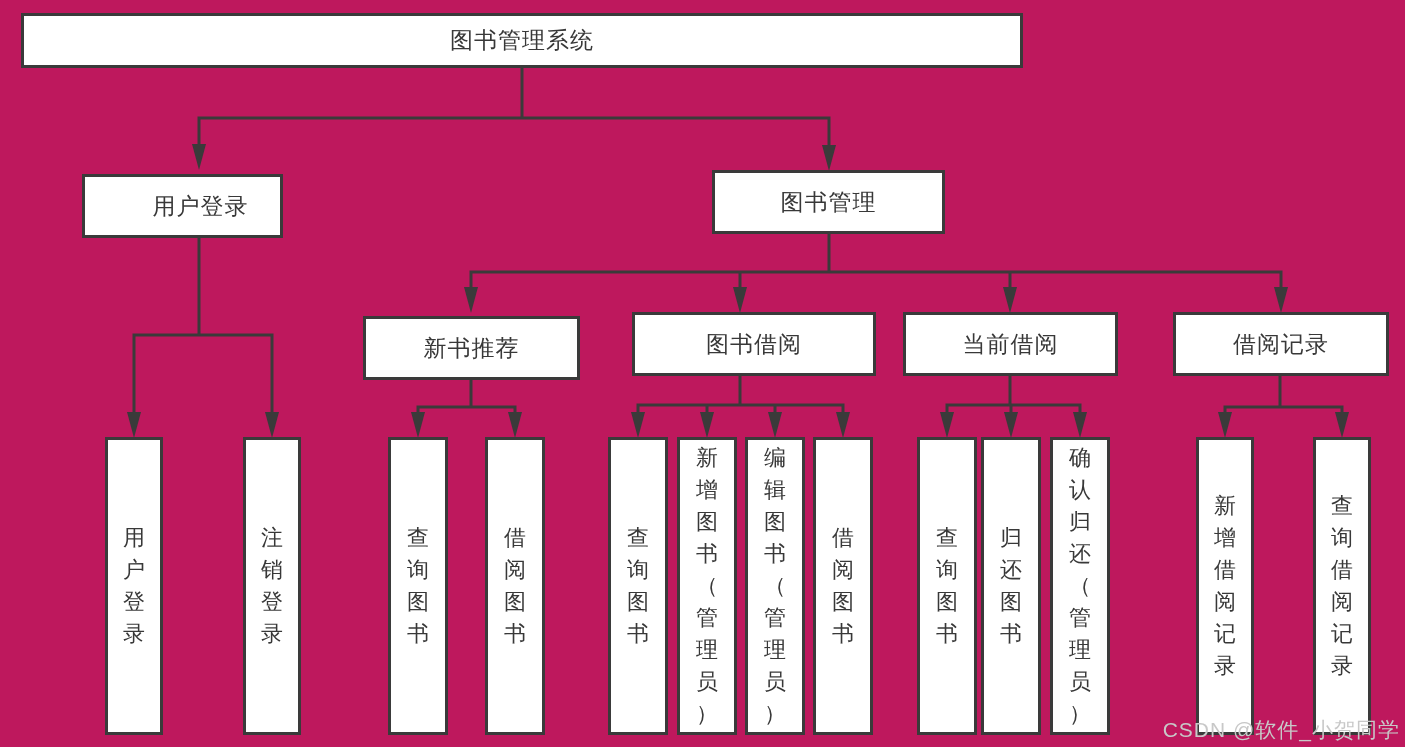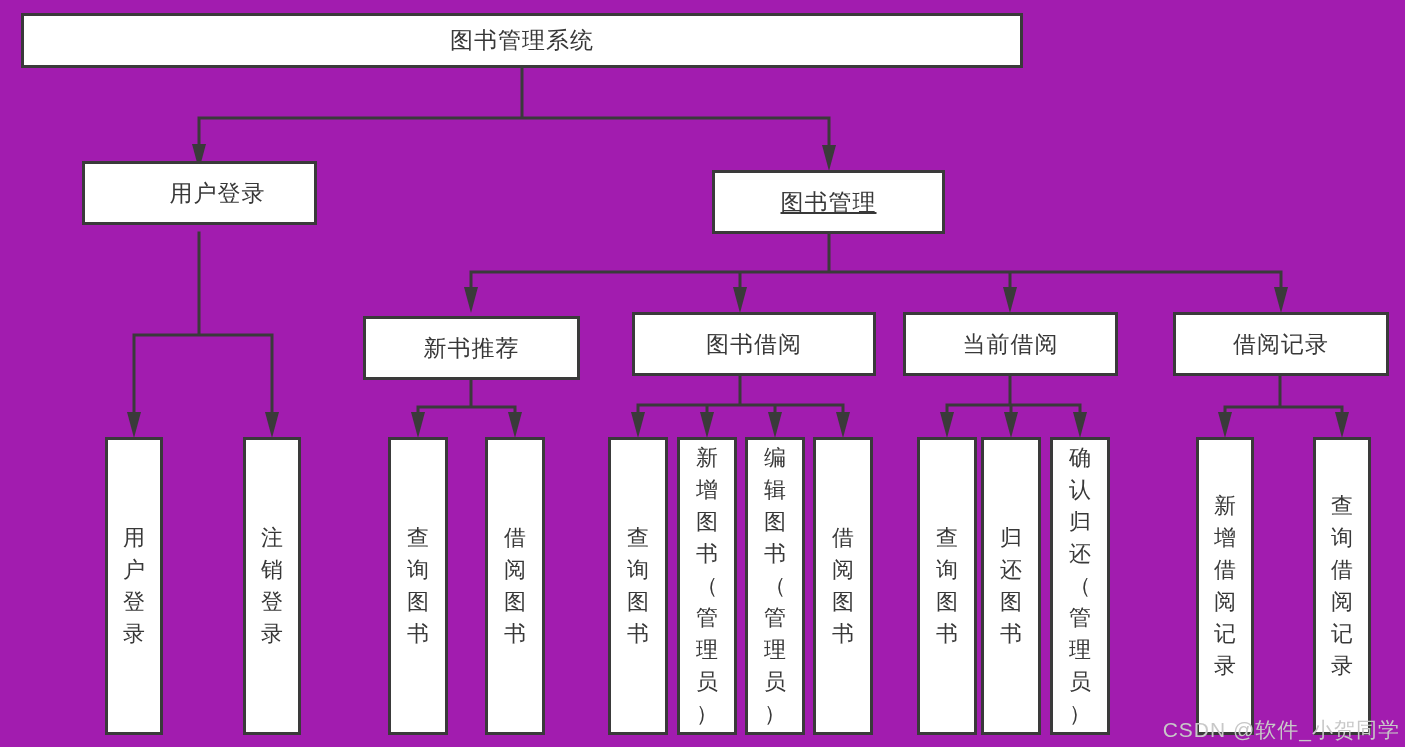--- a/index.html
+++ b/index.html
@@ -1,17 +1,17 @@
 <!DOCTYPE html>
 <html><head>
 <meta charset="utf-8">
 <style>
   html,body { margin:0; padding:0; background:#ffffff; }
   .canvas {
-    position:relative; width:1405px; height:747px; background:#a21caf;
+    position:relative; width:1405px; height:747px; background:#be185d;
     font-family:"Liberation Sans", sans-serif; color:#383838; overflow:hidden;
   }
   svg.connectors { position:absolute; left:0; top:0; z-index:0; }
   .box {
     position:absolute; box-sizing:border-box; background:#ffffff;
     border:3px solid #3a3a3a; display:flex; align-items:center; justify-content:center;
     z-index:1;
   }
   .hlabel { font-size:23px; letter-spacing:1px; white-space:nowrap; }
   .vlabel {
@@ -66,24 +66,24 @@
       <polygon points="1073,412 1087,412 1080,438"></polygon>
       <polygon points="1218,412 1232,412 1225,438"></polygon>
       <polygon points="1335,412 1349,412 1342,438"></polygon>
     </g>
   </svg>
 
   <div class="box" style="left:21px; top:13px; width:1002px; height:55px;">
     <span class="hlabel">图书管理系统</span>
   </div>
 
-  <div class="box" style="left:82px; top:161px; width:235px; height:64px;padding-left:36px;">
+  <div class="box" style="left:82px; top:174px; width:201px; height:64px;padding-left:36px;">
     <span class="hlabel">用户登录</span>
   </div>
-  <div class="box" style="left:712px; top:170px; width:233px; height:64px;text-decoration:underline;">
+  <div class="box" style="left:712px; top:170px; width:233px; height:64px;">
     <span class="hlabel">图书管理</span>
   </div>
 
   <div class="box" style="left:363px; top:316px; width:217px; height:64px;">
     <span class="hlabel">新书推荐</span>
   </div>
   <div class="box" style="left:632px; top:312px; width:244px; height:64px;">
     <span class="hlabel">图书借阅</span>
   </div>
   <div class="box" style="left:903px; top:312px; width:215px; height:64px;">

